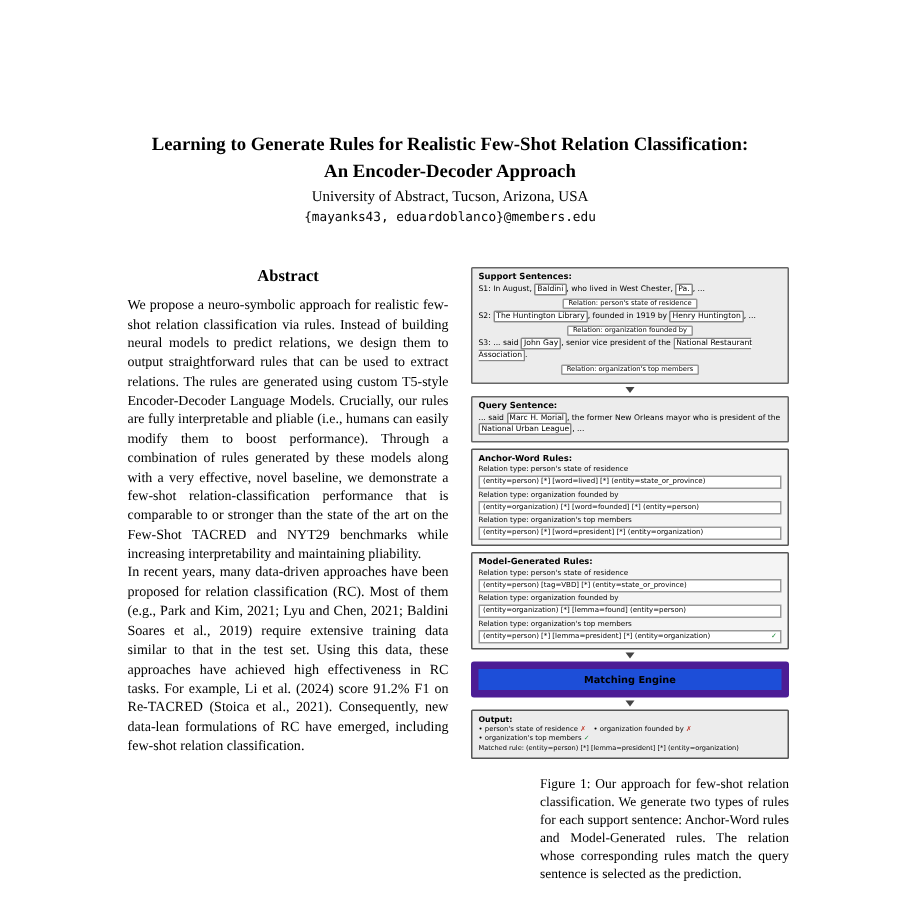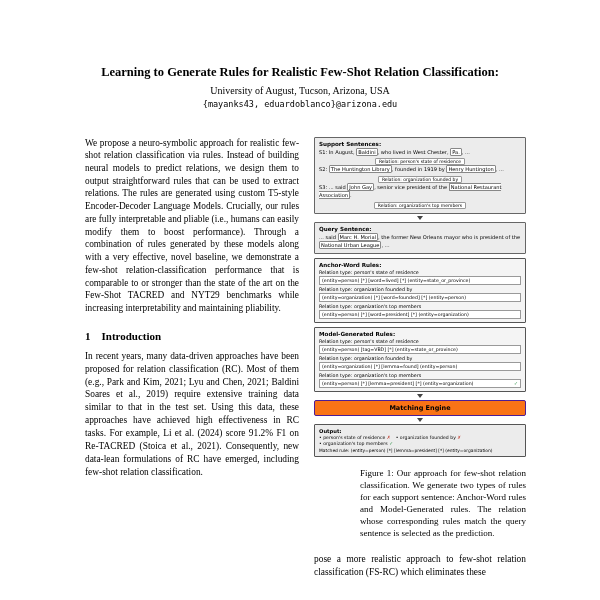--- a/index.html
+++ b/index.html
@@ -2,21 +2,21 @@
 <html><head>
 <meta charset="utf-8">
 <style>
   html,body { margin:0; padding:0; background:#e8e8e8; }
   .page {
     width:600px; height:600px; margin:0 auto; background:#ffffff;
     position:relative; overflow:hidden; color:#000;
     font-family:"Liberation Serif", serif;
   }
   
-  .header { text-align:center; padding-top:64px; }
+  .header { text-align:center; padding-top:88px; }
   .title-line { font-size:12.5px; font-weight:bold; line-height:1.4; }
   .authors { margin-top:15px; font-size:10.5px; }
   .authors .name { font-weight:bold; }
   .affil { font-size:10px; margin-top:3px; }
   .email { font-family:"DejaVu Sans Mono", monospace; font-size:8.5px; margin-top:3px; }
 
   
   .columns { display:flex; gap:15px; padding:0 78px 0 85px; margin-top:28px; }
   .col-left  { width:214px; flex:none; }
   .col-right { width:212px; flex:none; }
@@ -34,49 +34,50 @@
   .fig-sent { font-size:5.1px; line-height:1.55; }
   .ent { border:0.5px solid #888; background:#ffffff; padding:0 1px; border-radius:1px; }
   .rel-label { font-size:4.5px; text-align:center; margin:1.5px auto 1.5px auto;
                border:0.5px solid #999; background:#fff; width:fit-content; padding:0 3px; border-radius:1px; }
   .rules-box { border:1px solid #555; background:#f4f4f4; padding:3px 4px; margin-top:4px; border-radius:1px; }
   .rule-type { font-size:4.8px; margin-top:2px; }
   .rule-pattern { font-size:4.7px; border:0.5px solid #999; background:#fff; padding:1px 2px;
                   margin-top:1px; display:flex; justify-content:space-between; align-items:center; }
   .fig-arrow { width:0; height:0; border-left:3px solid transparent; border-right:3px solid transparent;
                border-top:4px solid #444; margin:2px auto; }
-  .engine-bar { border:1px solid #4c1d95; background:#f97316; text-align:center; font-weight:bold;
+  .engine-bar { border:5px solid #4c1d95; background:#1d4ed8; text-align:center; font-weight:bold;
                 font-size:6.5px; padding:3px 0; border-radius:2px; }
   .output-box { border:1px solid #555; background:#ececec; padding:3px 4px; margin-top:0; border-radius:1px; }
   .output-title { font-weight:bold; font-size:5.2px; margin-bottom:1px; }
   .output-items { font-size:4.6px; display:flex; flex-wrap:wrap; column-gap:5px; row-gap:1px; }
   .output-item { white-space:nowrap; }
   .mark-x { color:#c0392b; font-weight:bold; }
   .mark-check { color:#1f8a3b; font-weight:bold; }
   .output-matched { font-size:4.4px; margin-top:2px; }
 
   .caption { font-size:9px; line-height:1.33; text-align:justify; margin-top:11px;margin-left:46px; }
   .right-para { margin-top:13px; }
 </style>
 </head>
 <body>
 
 <div class="page">
 
   <div class="header">
     <div class="title-line">Learning to Generate Rules for Realistic Few-Shot Relation Classification:</div>
-    <div class="affil">University of August, Tucson, Arizona, USA</div>
-    <div class="email">{mayanks43, eduardoblanco}@arizona.edu</div>
+    <div class="title-line">An Encoder-Decoder Approach</div>
+    <div class="affil">University of Abstract, Tucson, Arizona, USA</div>
+    <div class="email">{mayanks43, eduardoblanco}@members.edu</div>
   </div>
 
   <div class="columns">
 
     <div class="col-left">
+      <div class="abstract-heading">Abstract</div>
       <div class="abstract-text">We propose a neuro-symbolic approach for realistic few-shot relation classification via rules. Instead of building neural models to predict relations, we design them to output straightforward rules that can be used to extract relations. The rules are generated using custom T5-style Encoder-Decoder Language Models. Crucially, our rules are fully interpretable and pliable (i.e., humans can easily modify them to boost performance). Through a combination of rules generated by these models along with a very effective, novel baseline, we demonstrate a few-shot relation-classification performance that is comparable to or stronger than the state of the art on the Few-Shot TACRED and NYT29 benchmarks while increasing interpretability and maintaining pliability.</div>
-      <div class="section-heading"><span class="num">1</span><span>Introduction</span></div>
       <div class="body-text">In recent years, many data-driven approaches have been proposed for relation classification (RC). Most of them (e.g., Park and Kim, 2021; Lyu and Chen, 2021; Baldini Soares et al., 2019) require extensive training data similar to that in the test set. Using this data, these approaches have achieved high effectiveness in RC tasks. For example, Li et al. (2024) score 91.2% F1 on Re-TACRED (Stoica et al., 2021). Consequently, new data-lean formulations of RC have emerged, including few-shot relation classification.</div>
     </div>
 
     <div class="col-right">
 
       <div class="figure">
 
         <div class="fig-box">
           <div class="fig-title">Support Sentences:</div>
           <div class="fig-sent"><span>S1: In August, </span><span class="ent">Baldini</span><span>, who lived in West Chester, </span><span class="ent">Pa.</span><span>, ...</span></div>

